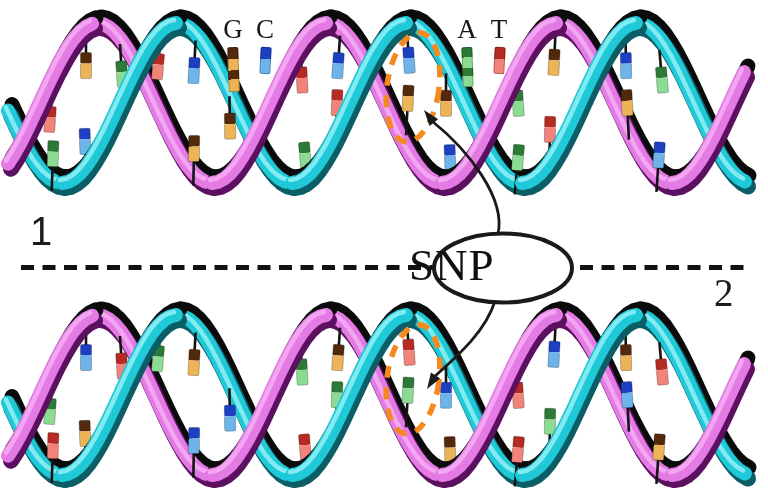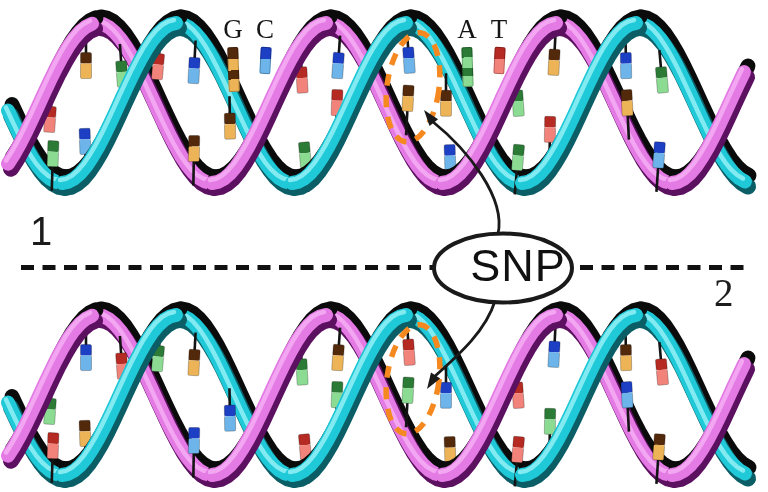--- a/index.html
+++ b/index.html
@@ -6,22 +6,22 @@
   .stage{position:relative;width:768px;height:492px;background:#ffffff;overflow:hidden;
          font-family:"Liberation Serif", serif;}
   .stage svg{position:absolute;left:0;top:0;}
   .overlay{position:absolute;left:0;top:0;width:768px;height:492px;pointer-events:none;}
   .legend-item{position:absolute;top:16px;width:30px;display:flex;flex-direction:column;align-items:center;}
   .legend-letter{font-family:"Liberation Serif",serif;font-size:27px;line-height:1;color:#161616;}
   .legend-bar{width:11px;border-radius:2px;margin-top:4px;box-shadow:inset 0 0 0 1px rgba(0,0,0,.28);}
   .fig-num{position:absolute;color:#1c1c1c;line-height:1;}
   .fig-num-1{left:30px;top:211px;font-family:"Liberation Sans",sans-serif;font-size:40px;}
   .fig-num-2{left:714px;top:273px;font-family:"Liberation Serif",serif;font-size:39px;}
-  .snp-label{position:absolute;left:448px;top:243px;width:140px;text-align:center;
-             font-family:Liberation Sans, sans-serif;font-size:45px;line-height:1;color:#101010;
+  .snp-label{position:absolute;left:409px;top:243px;width:140px;
+             font-family:Liberation Serif, serif;font-size:45px;line-height:1;color:#101010;
              letter-spacing:1px;}
 </style>
 </head>
 <body>
 
 <div class="stage">
   <svg id="scene" width="768" height="492" viewBox="0 0 768 492">
       <line x1="21" y1="267.5" x2="744" y2="267.5" stroke="#111111" stroke-width="5" stroke-dasharray="13 8.5"></line>
       <g transform="translate(0 0)">
         <g>

